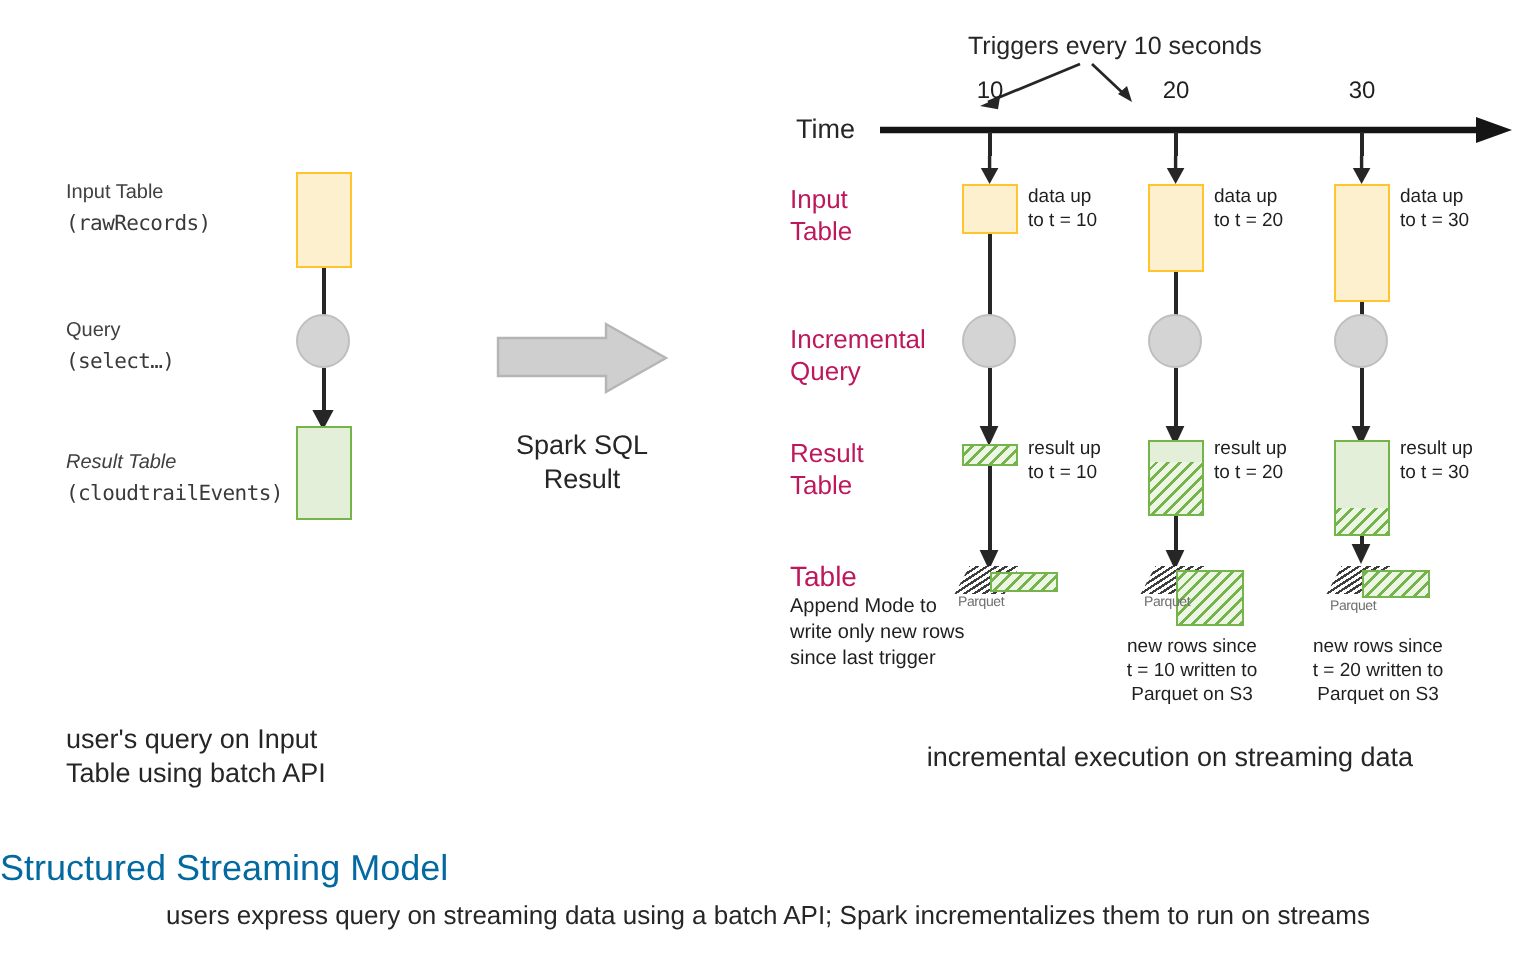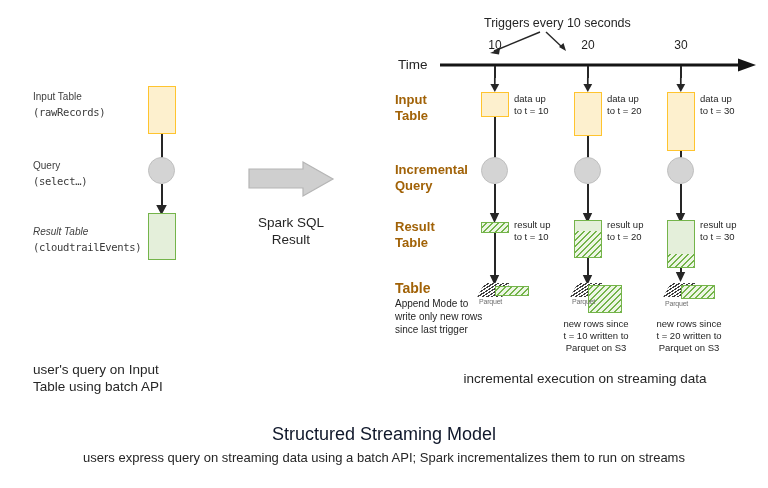--- a/index.html
+++ b/index.html
@@ -9,21 +9,21 @@
     color:#2b2b2b;
     -webkit-font-smoothing:antialiased;
   }
   .abs{position:absolute;}
   .lbl{font-size:13.5px;line-height:15px;color:#262626;}
   .lbl-main{font-size:10px;line-height:16px;color:#404040;}
   .mono{font-family:"DejaVu Sans Mono", monospace;font-size:10.5px;line-height:13px;color:#3a3a3a;letter-spacing:-0.3px;}
   .tiny{font-size:9.5px;line-height:11.5px;color:#1f1f1f;}
   .tiny-c{font-size:9.5px;line-height:11.5px;color:#1f1f1f;text-align:center;}
   .small{font-size:10px;line-height:12.5px;color:#1f1f1f;}
-  .rowlabel{font-size:13px;line-height:15.5px;color:#a16207;font-weight:bold;}
+  .rowlabel{font-size:13px;line-height:15.5px;color:#be185d;}
 
   
   .ybox{background:#FDF0CE;border:1.6px solid #FFC42E;box-sizing:border-box;}
   .gbox{background:#E4EFDA;border:1.6px solid #74B44A;box-sizing:border-box;}
   .gbox-h{
     border:1.6px solid #74B44A;box-sizing:border-box;
     background-color:#EDF6E5;
     background-image:repeating-linear-gradient(-45deg,
       #74B44A 0px,#74B44A 1.4px,
       rgba(255,255,255,0) 1.4px, rgba(255,255,255,0) 4.2px);
@@ -45,21 +45,21 @@
   
   .disk{
     background-color:#f4f4f4;
     background-image:repeating-linear-gradient(-45deg,
       #3d3d3d 0px,#3d3d3d 1.5px,
       #ffffff 1.5px,#ffffff 3.4px);
     transform:skewX(-28deg);
   }
   .pqlabel{font-size:7px;color:#6f6f6f;letter-spacing:-0.2px;}
 
-  .bigtitle{font-size:18px;color:#0f172a;text-align:center;}
+  .bigtitle{font-size:18px;color:#0369a1;text-align:left;}
   .subtitle{font-size:13px;color:#262626;text-align:center;}
 </style>
 </head>
 <body>
 
 <div class="abs lbl-main" style="left:33px;top:89px;">
   <span>Input Table</span>
 </div>
 <div class="abs mono" style="left:33px;top:106px;">(rawRecords)</div>
 

